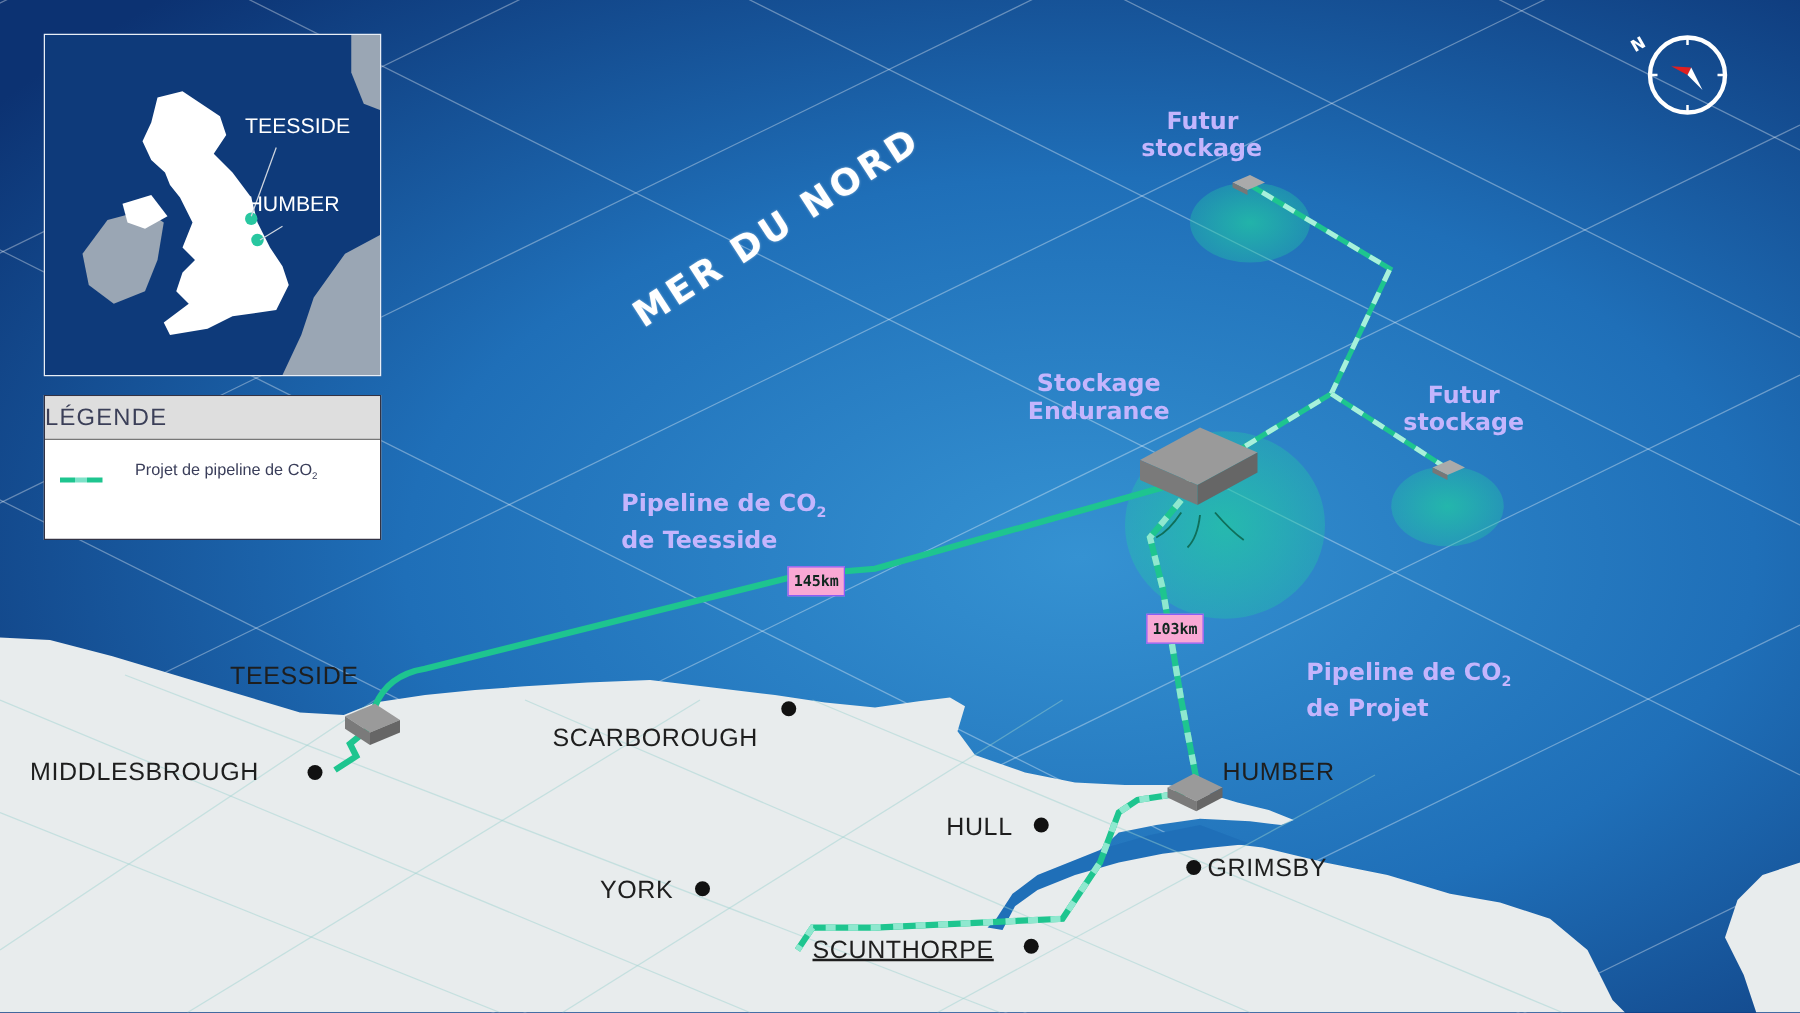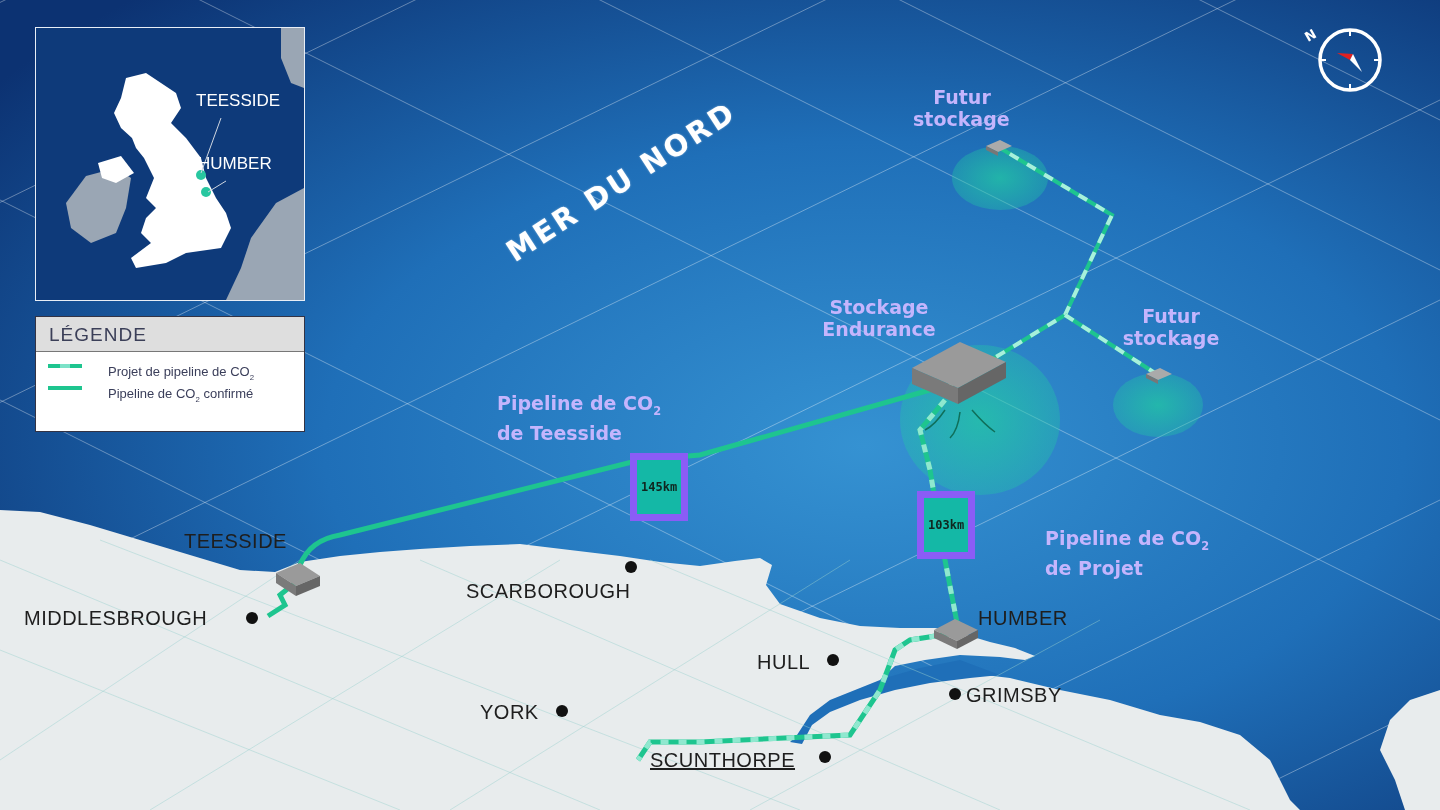--- a/index.html
+++ b/index.html
@@ -1,25 +1,25 @@
 <!DOCTYPE html>
 <html><head>
 <meta charset="utf-8">
 <style>
   html,body{margin:0;padding:0;}
   body{width:1440px;height:810px;overflow:hidden;position:relative;font-family:"Liberation Sans",sans-serif;background:#0d3f86;}
   .map{position:absolute;left:0;top:0;width:1440px;height:810px;}
   .label{position:absolute;font-family:"DejaVu Sans",sans-serif;font-weight:bold;color:#c4b5fd;line-height:22px;font-size:19px;}
   .city{position:absolute;font-family:"Liberation Sans",sans-serif;color:#1e1e1e;font-size:20px;letter-spacing:0.5px;}
-  .km{position:absolute;background:#14b8a6;color:#10261f;font-size:12px;font-weight:bold;padding:20px 4px;font-family:"DejaVu Sans Mono",monospace;border:7px solid #8b5cf6;}
+  .km{position:absolute;background:#f9a8d4;color:#10261f;font-size:12px;font-weight:bold;padding:4px 4px;font-family:"DejaVu Sans Mono",monospace;border:1px solid #8b5cf6;}
   .inset{position:absolute;left:35px;top:27px;width:268px;height:272px;border:1.5px solid #e8eef6;background:#0e3a7a;overflow:hidden;}
   .inset-label{position:absolute;color:#fff;font-size:17px;font-family:"Liberation Sans",sans-serif;}
   .legend{position:absolute;left:35px;top:316px;width:268px;height:114px;background:#fff;border:1.5px solid #334;}
-  .legend-title{height:34px;background:#dedede;border-bottom:1px solid #777;font-size:19px;color:#3b3f58;padding-left:13px;line-height:36px;letter-spacing:1px;}
-  .legend-row{display:flex;align-items:flex-start;height:22px;padding-left:12px;font-size:13px;color:#3a3e5a;}
+  .legend-title{height:34px;background:#dedede;border-bottom:1px solid #777;font-size:19px;color:#3b3f58;line-height:36px;letter-spacing:1px;}
+  .legend-row{display:flex;align-items:flex-end;height:22px;padding-left:12px;font-size:13px;color:#3a3e5a;}
   .legend-swatch{width:34px;height:4px;margin-right:26px;}
   .sw-dash{background:linear-gradient(90deg,#1ec58f 0 12px,#7ce2c8 12px 22px,#1ec58f 22px 34px);}
   .sw-solid{background:#1ec58f;}
   sub{font-size:0.6em;}
   .mer{position:absolute;left:500px;top:240px;transform:rotate(-33deg);transform-origin:left top;color:#fff;font-family:"DejaVu Sans",sans-serif;font-weight:bold;font-size:29px;letter-spacing:3px;text-shadow:0 0 2px rgba(255,255,255,0.5);}
 </style>
 </head>
 <body>
 
 <svg class="map" viewBox="0 0 1440 810" width="1440" height="810">
@@ -156,24 +156,20 @@
   <div class="inset-label" style="left:162px;top:126px;">HUMBER</div>
 </div>
 
 <div class="legend">
   <div class="legend-title">LÉGENDE</div>
   <div style="height:12px"></div>
   <div class="legend-row">
     <span class="legend-swatch sw-dash"></span>
     <span><span>Projet de pipeline de CO</span><sub>2</sub></span>
   </div>
-  <div class="legend-row">
-    <span class="legend-swatch sw-solid"></span>
-    <span><span>Pipeline de CO</span><sub>2</sub><span> confirmé</span></span>
-  </div>
 </div>
 
 <div class="mer">MER DU NORD</div>
 
 <div class="label" style="left:931px;top:86px;text-align:center;width:62px;">
   <div>Futur</div>
   <div style="margin-left:-18px;">stockage</div>
 </div>
 <div class="label" style="left:1119px;top:305px;text-align:center;width:104px;">
   <div>Futur</div>
@@ -191,18 +187,18 @@
 <div class="label" style="left:1045px;top:527px;">
   <div><span>Pipeline de CO</span><sub>2</sub></div>
   <div>de Projet</div>
 </div>
 
 <div class="km" style="left:630px;top:453px;">145km</div>
 <div class="km" style="left:917px;top:491px;">103km</div>
 
 <div class="city" style="left:184px;top:530px;">TEESSIDE</div>
 <div class="city" style="left:24px;top:607px;">MIDDLESBROUGH</div>
-<div class="city" style="left:442px;top:580px;margin-left:24px;">SCARBOROUGH</div>
+<div class="city" style="left:442px;top:580px;">SCARBOROUGH</div>
 <div class="city" style="left:978px;top:607px;">HUMBER</div>
 <div class="city" style="left:757px;top:651px;text-align:center;">HULL</div>
 <div class="city" style="left:966px;top:684px;">GRIMSBY</div>
 <div class="city" style="left:480px;top:701px;text-align:right;">YORK</div>
 <div class="city" style="left:650px;top:749px;text-decoration:underline;">SCUNTHORPE</div>
 
 </body></html>

